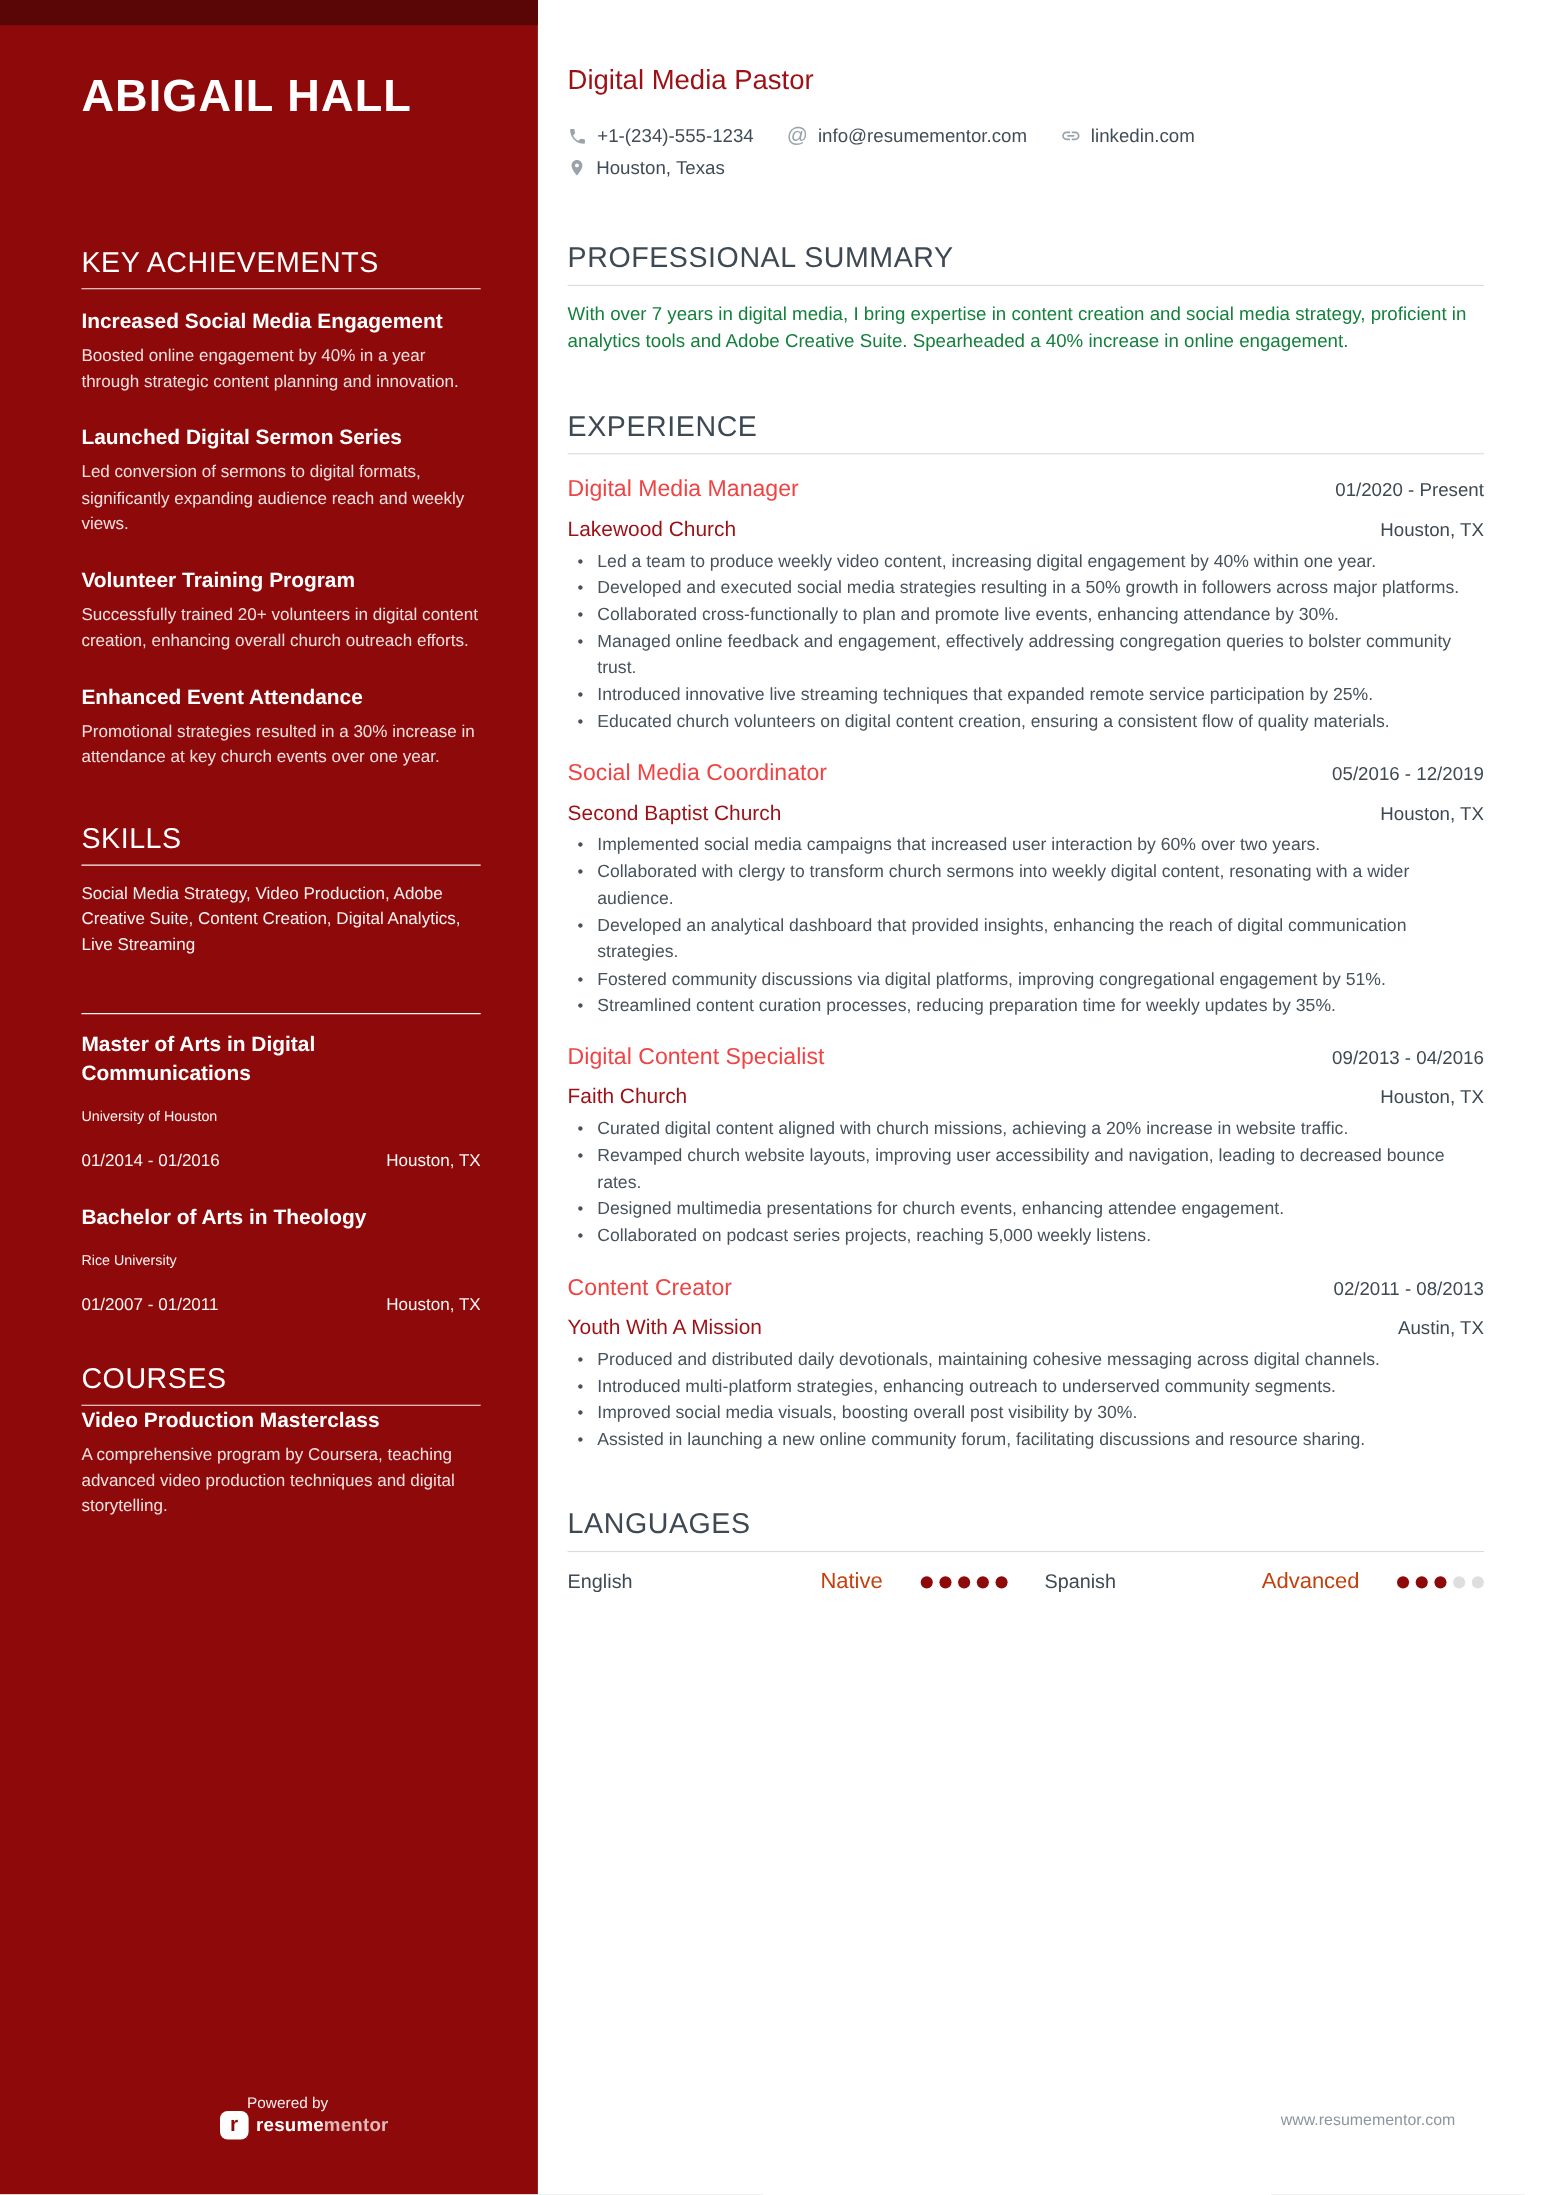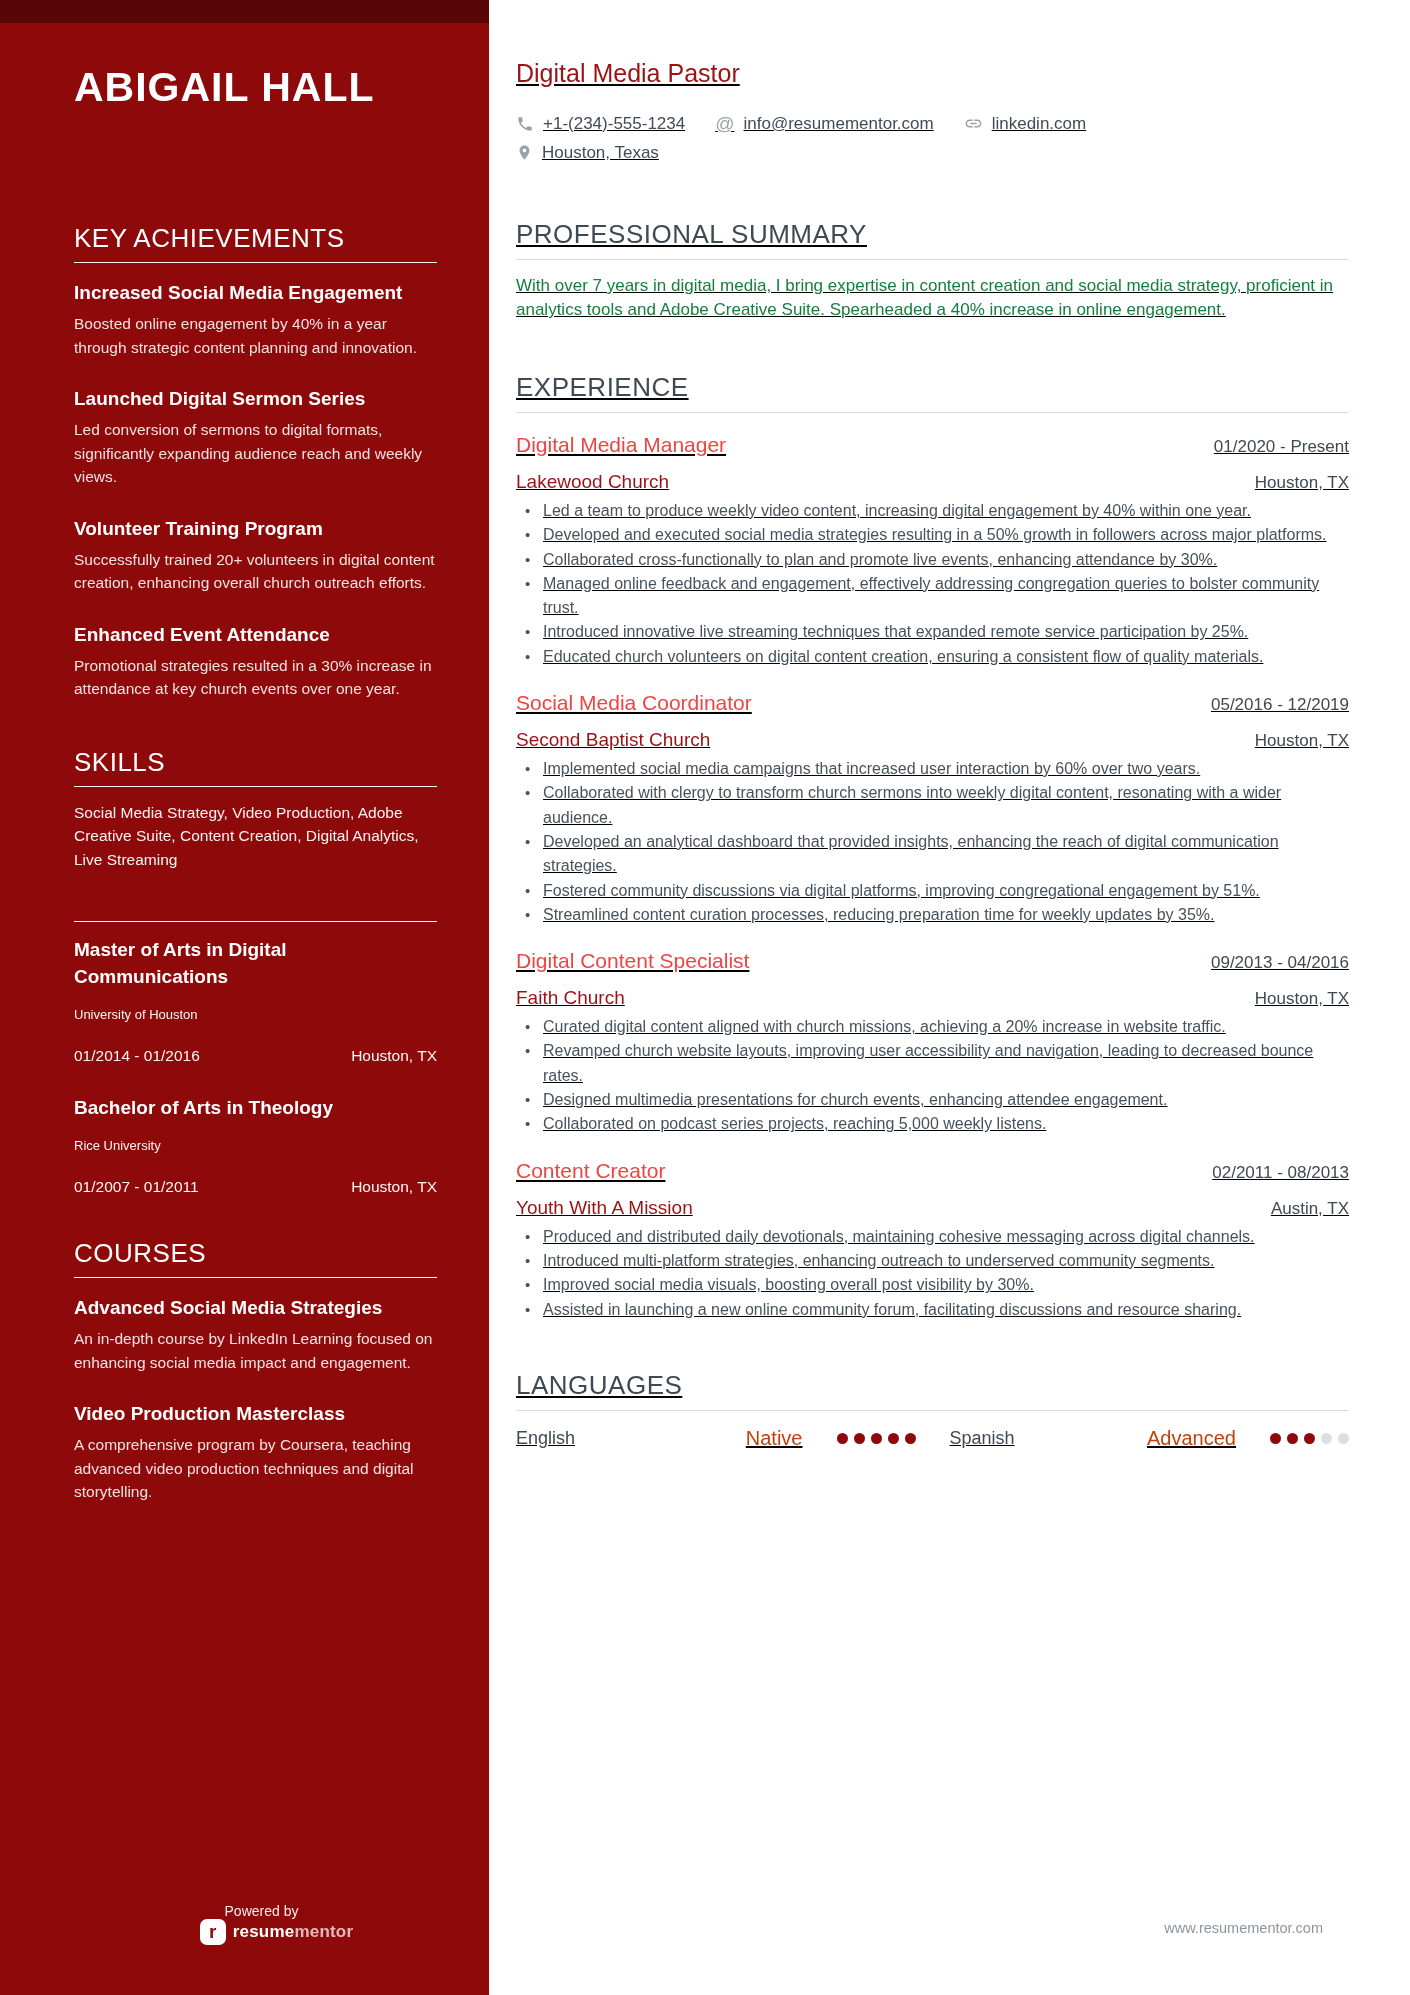--- a/index.html
+++ b/index.html
@@ -4,21 +4,20 @@
 <style>
   * { box-sizing: border-box; margin: 0; padding: 0; }
   html,body { background:#e8e8e8; }
   .page {
     position: relative;
     width: 1410px; height: 1995px;
     background: #ffffff;
     font-family: "Liberation Sans", sans-serif;
     overflow: hidden;
     margin: 0 auto;
-    text-decoration: underline;
   }
 
   
   .sidebar {
     position: absolute; left:0; top:0; bottom:0;
     width: 489px;
     background: #8E0A0A;
     color:#fff;
     padding: 0 52px 0 74px;
   }
@@ -182,24 +181,20 @@
           <span>01/2007 - 01/2011</span>
           <span>Houston, TX</span>
         </div>
       </div>
     </section>
 
     <section class="s-section sec-courses">
       <h2 class="s-h2">COURSES</h2>
       <div class="s-rule"></div>
 
-      <div class="s-item first">
-        <h3>Advanced Social Media Strategies</h3>
-        <p>An in-depth course by LinkedIn Learning focused on enhancing social media impact and engagement.</p>
-      </div>
       <div class="s-item">
         <h3>Video Production Masterclass</h3>
         <p>A comprehensive program by Coursera, teaching advanced video production techniques and digital storytelling.</p>
       </div>
     </section>
 
     <footer class="sidebar-footer">
       <span class="powered-by">Powered by</span>
       <span class="logo-group">
         <span class="logo-icon">r</span>

